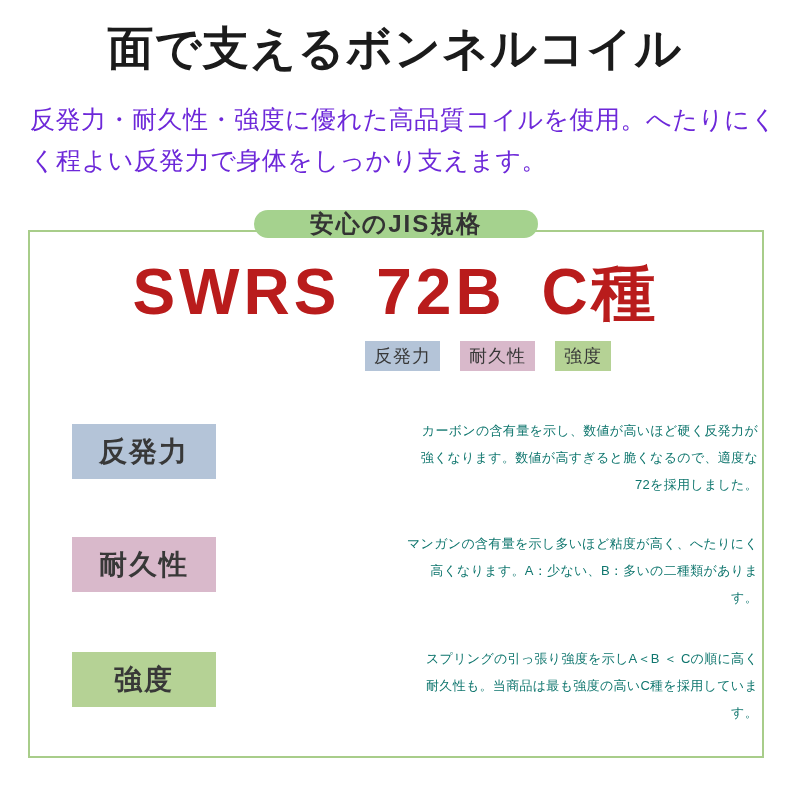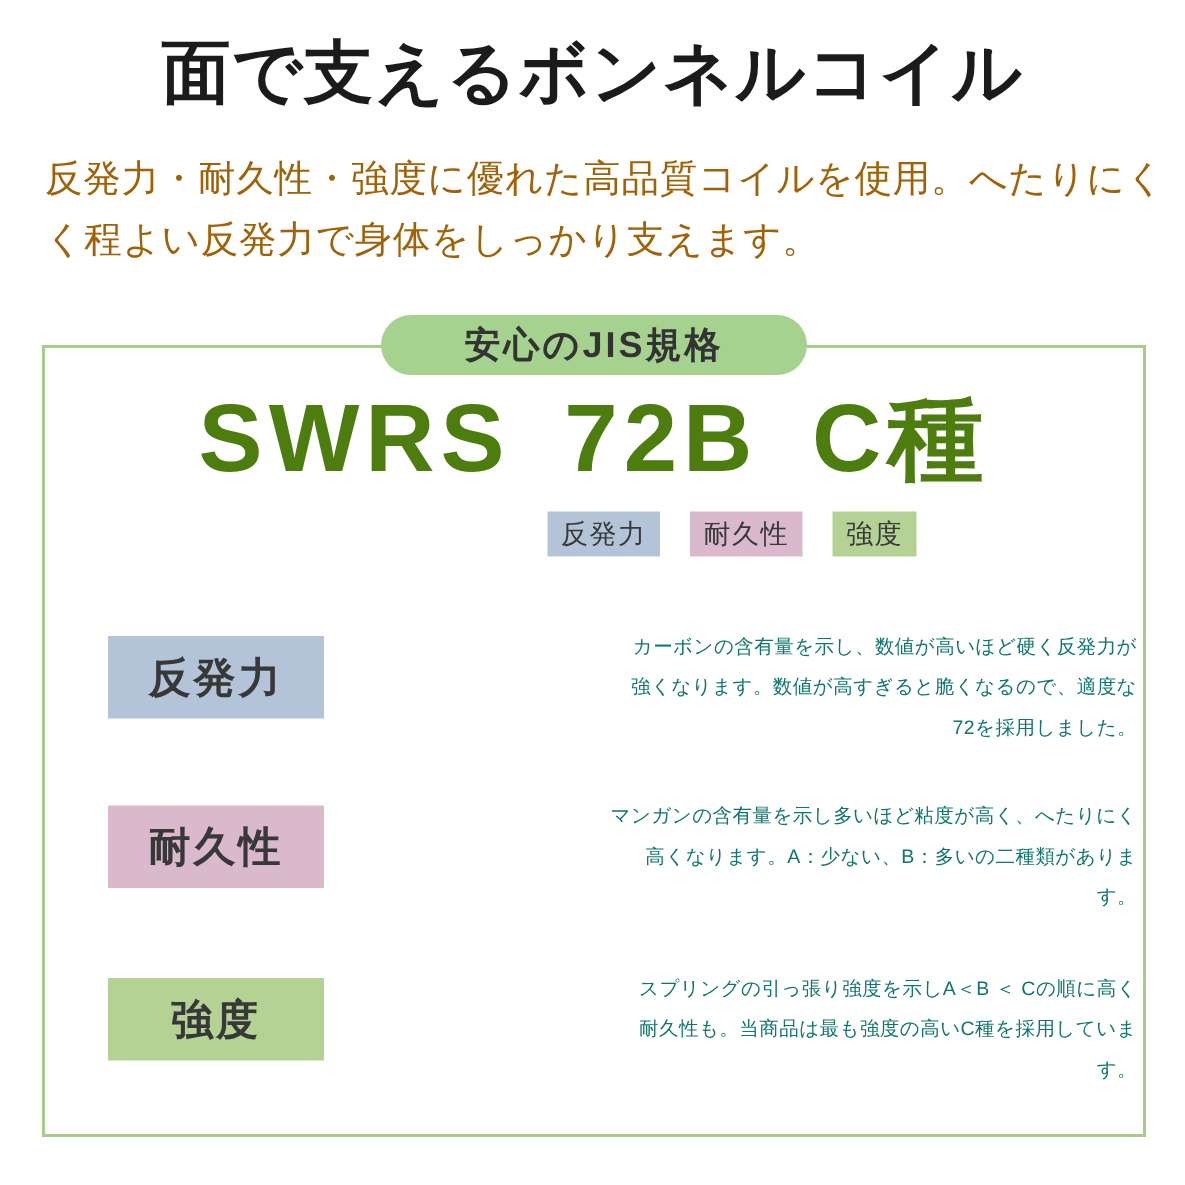--- a/index.html
+++ b/index.html
@@ -32,40 +32,40 @@
     color: #1b1b1b;
   }
   .intro-text {
     position: absolute;
     top: 99px;
     left: 30px;
     width: 760px;
     font-size: 25px;
     line-height: 41px;
     letter-spacing: 0.5px;
-    color: #a16207;
+    color: #6d28d9;
     white-space: pre-line;
   }
 
   
   .jis-box {
     position: absolute;
     left: 28px;
     top: 230px;
     width: 736px;
     height: 528px;
     border: 2px solid #a8cd8a;
     background: #ffffff;
   }
   .jis-pill {
     position: absolute;
     top: -22px;
     left: 50%;
     transform: translateX(-50%);
-    height: 40px;
+    height: 28px;
     min-width: 284px;
     padding: 12px 40px;
     border-radius: 22px;
     background: #a5d28e;
     display: inline-flex;
     align-items: center;
     justify-content: center;
     font-size: 24px;
     font-weight: bold;
     letter-spacing: 2px;
@@ -77,21 +77,21 @@
   .spec-code {
     position: absolute;
     top: 28px;
     left: 0;
     width: 100%;
     text-align: center;
     font-size: 64px;
     font-weight: bold;
     letter-spacing: 4px;
     word-spacing: 14px;
-    color: #4d7c0f;
+    color: #b91c1c;
     line-height: 1;
     white-space: nowrap;
   }
   .spec-tags {
     position: absolute;
     top: 109px;
     left: 335px;
     display: flex;
     gap: 20px;
   }

